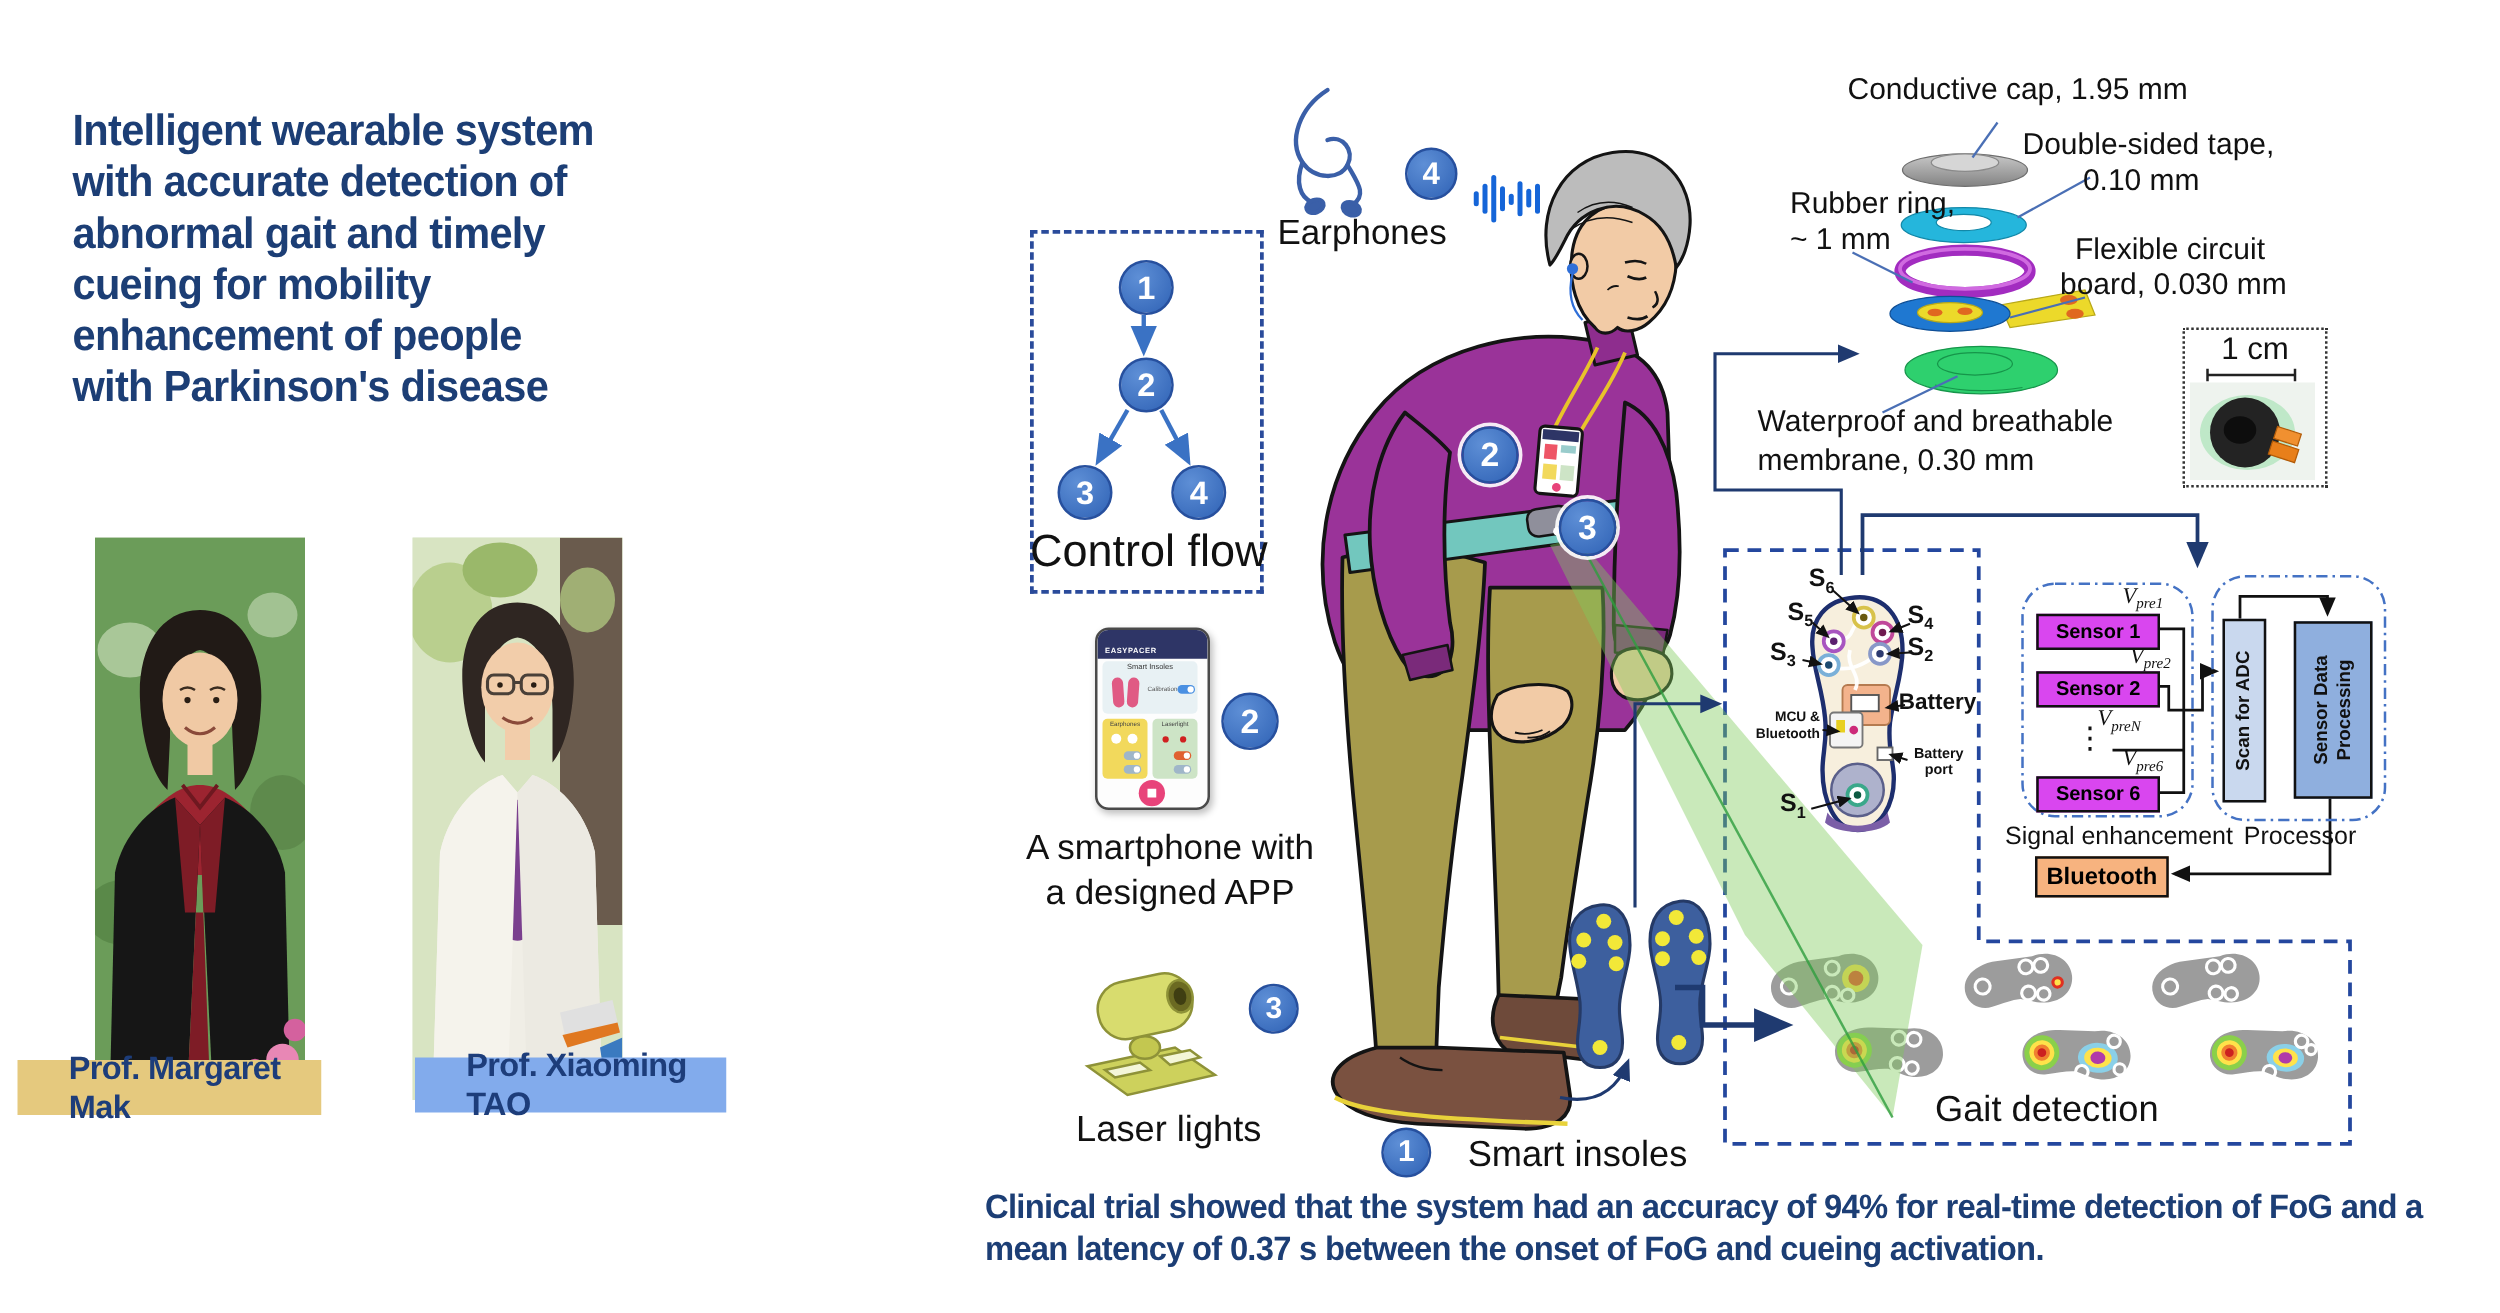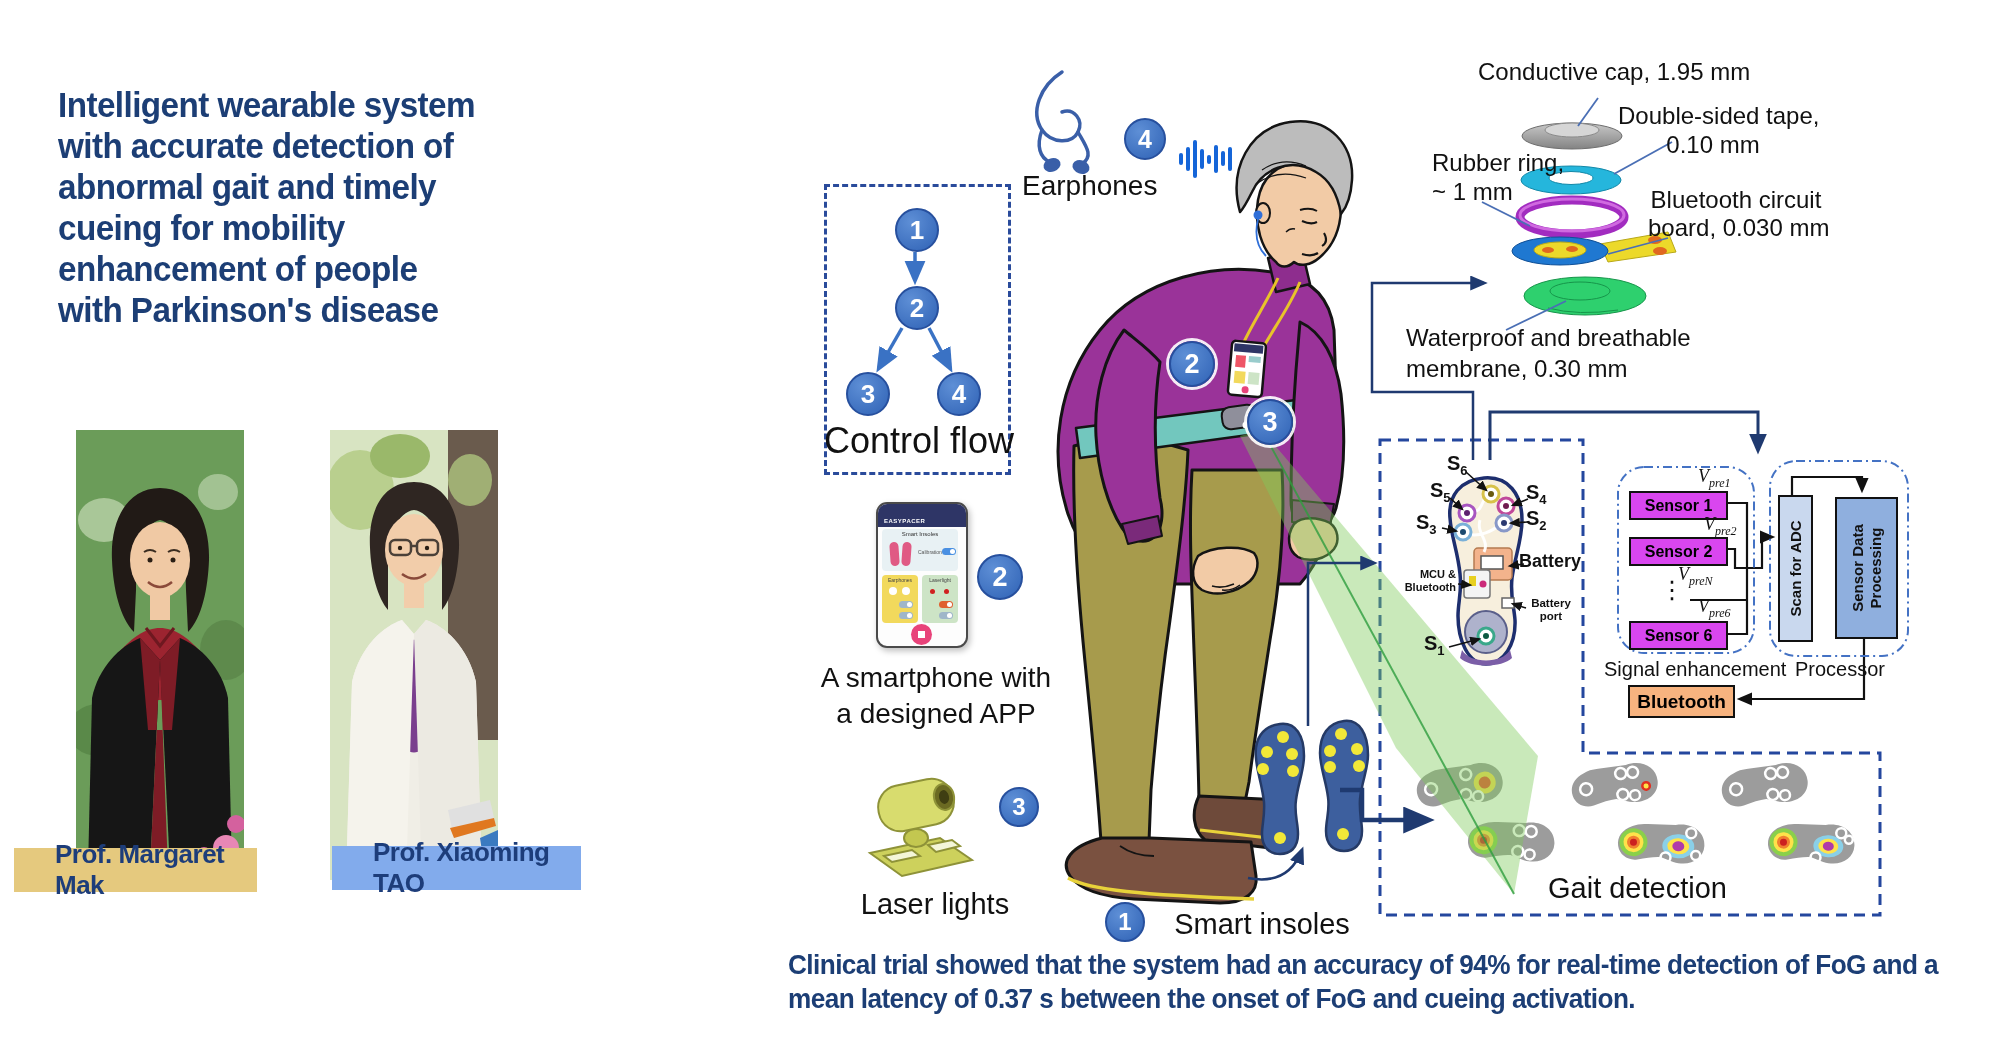--- a/index.html
+++ b/index.html
@@ -512,28 +512,42 @@
 <div class="t lbl" style="left:1478px;top:58px;width:252px;text-align:center;font-size:24px;">Conductive cap, 1.95 mm</div>
 <div class="t lbl" style="left:1618px;top:101px;width:190px;text-align:center;font-size:24px;line-height:29px;">
   <div>Double-sided tape,</div>
   <div>0.10 mm</div>
 </div>
 <div class="t lbl" style="left:1432px;top:148px;font-size:24px;line-height:29px;">
   <div>Rubber ring,</div>
   <div>~ 1 mm</div>
 </div>
 <div class="t lbl" style="left:1648px;top:186px;width:176px;text-align:center;font-size:24px;line-height:28px;">
-  <div>Bluetooth circuit</div>
+  <div>Flexible circuit</div>
   <div>board, 0.030 mm</div>
 </div>
 <div class="t lbl" style="left:1406px;top:322px;font-size:24px;line-height:31px;">
   <div>Waterproof and  breathable</div>
   <div>membrane, 0.30 mm</div>
 </div>
 
+<div class="scalebox">
+  <div class="cap">1 cm</div>
+  <svg width="108" height="92" viewBox="0 0 108 92" style="display:block;">
+    <line x1="18" y1="6" x2="88" y2="6" stroke="#222" stroke-width="2"></line>
+    <line x1="18" y1="1" x2="18" y2="11" stroke="#222" stroke-width="2"></line>
+    <line x1="88" y1="1" x2="88" y2="11" stroke="#222" stroke-width="2"></line>
+    <rect x="4" y="12" width="100" height="78" fill="#eef3ee"></rect>
+    <ellipse cx="50" cy="52" rx="38" ry="30" fill="#bfe8c8"></ellipse>
+    <circle cx="48" cy="52" r="28" fill="#232323"></circle>
+    <ellipse cx="44" cy="50" rx="13" ry="11" fill="#0d0d0d"></ellipse>
+    <rect x="68" y="62" width="22" height="11" fill="#e87f1a" stroke="#b35c08" transform="rotate(18 79 67)"></rect>
+    <rect x="72" y="50" width="20" height="10" fill="#f09030" stroke="#b35c08" transform="rotate(18 82 55)"></rect>
+  </svg>
+</div>
 
 <span class="slab" style="left:1447px;top:452px;"><span>S</span><sub>6</sub></span>
 <span class="slab" style="left:1430px;top:479px;"><span>S</span><sub>5</sub></span>
 <span class="slab" style="left:1526px;top:481px;"><span>S</span><sub>4</sub></span>
 <span class="slab" style="left:1416px;top:511px;"><span>S</span><sub>3</sub></span>
 <span class="slab" style="left:1526px;top:507px;"><span>S</span><sub>2</sub></span>
 <span class="slab" style="left:1424px;top:632px;"><span>S</span><sub>1</sub></span>
 <div class="tinyb" style="left:1519px;top:551px;font-size:18px;">Battery</div>
 <div class="tinyb" style="left:1392px;top:568px;width:64px;font-size:11px;line-height:13px;text-align:right;">
   <div>MCU &amp;</div>

